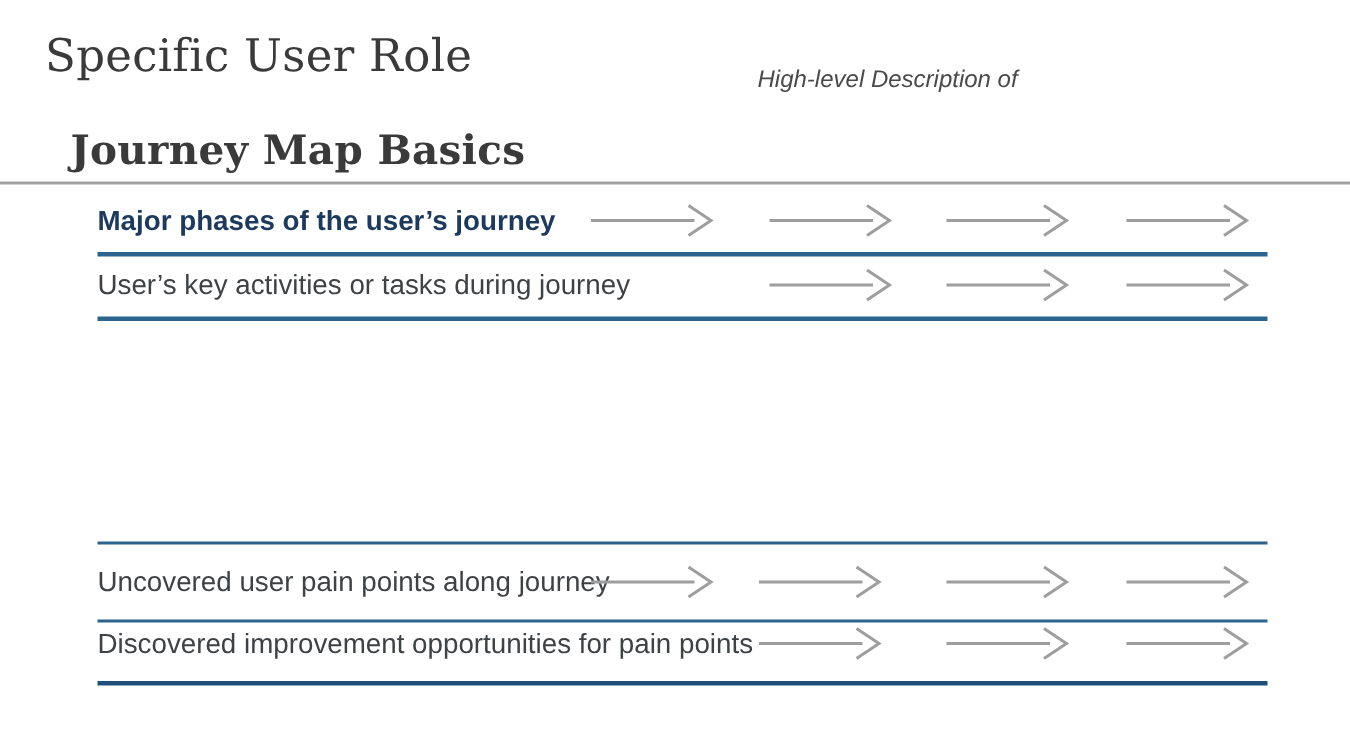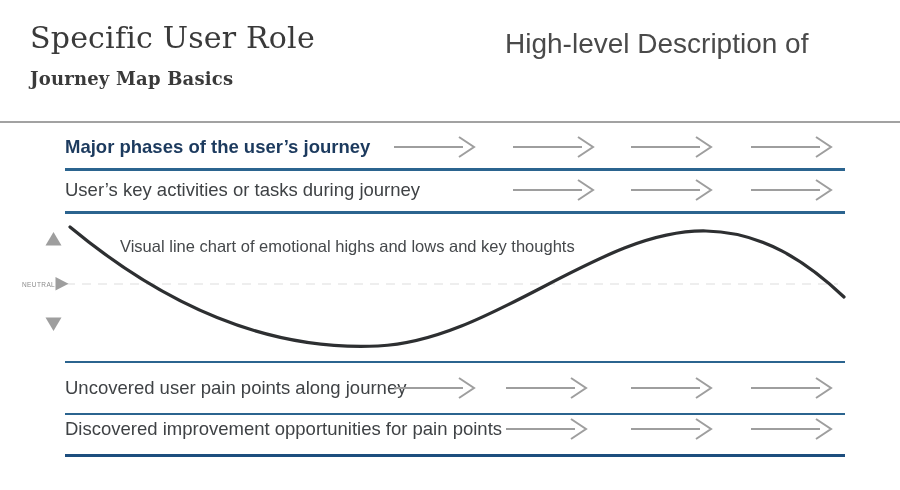--- a/index.html
+++ b/index.html
@@ -12,29 +12,29 @@
   }
   
   .title-main{
     position:absolute;left:30px;top:20px;margin:0;
     font-family:"DejaVu Serif","Liberation Serif",serif;
     font-size:30px;font-weight:400;
     color:var(--color-title,#3a3a3a);
     letter-spacing:.2px;
   }
   .title-sub{
-    position:absolute;left:30px;top:68px;margin:0;
+    position:absolute;left:30px;top:68px;margin:17px;
     font-family:"DejaVu Serif","Liberation Serif",serif;
-    font-size:18px;font-weight:700;
+    font-size:27px;font-weight:700;
     color:var(--color-title,#3a3a3a);
     letter-spacing:.2px;
   }
   .header-desc{
-    position:absolute;left:505px;top:27px;
-    font-size:28px;line-height:34px;
+    position:absolute;left:505px;top:37px;
+    font-style:italic;font-size:16px;line-height:34px;
     color:var(--color-description,#4a4a4a);
   }
   .header-divider{
     position:absolute;left:0;top:121px;width:900px;height:2px;
     background:var(--color-divider,#a2a2a2);
   }
   
   .row{
     position:absolute;left:65px;width:780px;
     display:flex;align-items:center;
@@ -133,31 +133,20 @@
         </svg>
       </span>
     <span class="arrow slot4">
         <svg viewBox="0 0 84 24">
           <line x1="1" y1="12" x2="70" y2="12"></line>
           <polyline points="66,2 81,12 66,22"></polyline>
         </svg>
       </span>
   </div>
 
-  <div class="chart">
-    <svg width="900" height="150" viewBox="0 0 900 150">
-      <line class="neutral-line" x1="66" y1="73" x2="838" y2="73"></line>
-      <path class="curve" d="M 70 16 C 170 99, 272 140, 378 135 C 492 130, 600 18, 706 20 C 762 21, 806 50, 844 86"></path>
-      <polygon class="tri" points="53.5,21 61.5,34.5 45.5,34.5"></polygon>
-      <polygon class="tri" points="55.5,66 55.5,79.5 68.5,72.75"></polygon>
-      <polygon class="tri" points="45.5,106.5 61.5,106.5 53.5,120"></polygon>
-      <text class="neutral-text" x="22" y="75.5">NEUTRAL</text>
-    </svg>
-    <div class="chart-caption">Visual line chart of emotional highs and lows and key thoughts</div>
-  </div>
 
   <div class="row row-pain">
     <span class="row-label">Uncovered user pain points along journey</span>
     <span class="arrow slot1">
         <svg viewBox="0 0 84 24">
           <line x1="1" y1="12" x2="70" y2="12"></line>
           <polyline points="66,2 81,12 66,22"></polyline>
         </svg>
       </span>
     <span class="arrow slot2">

